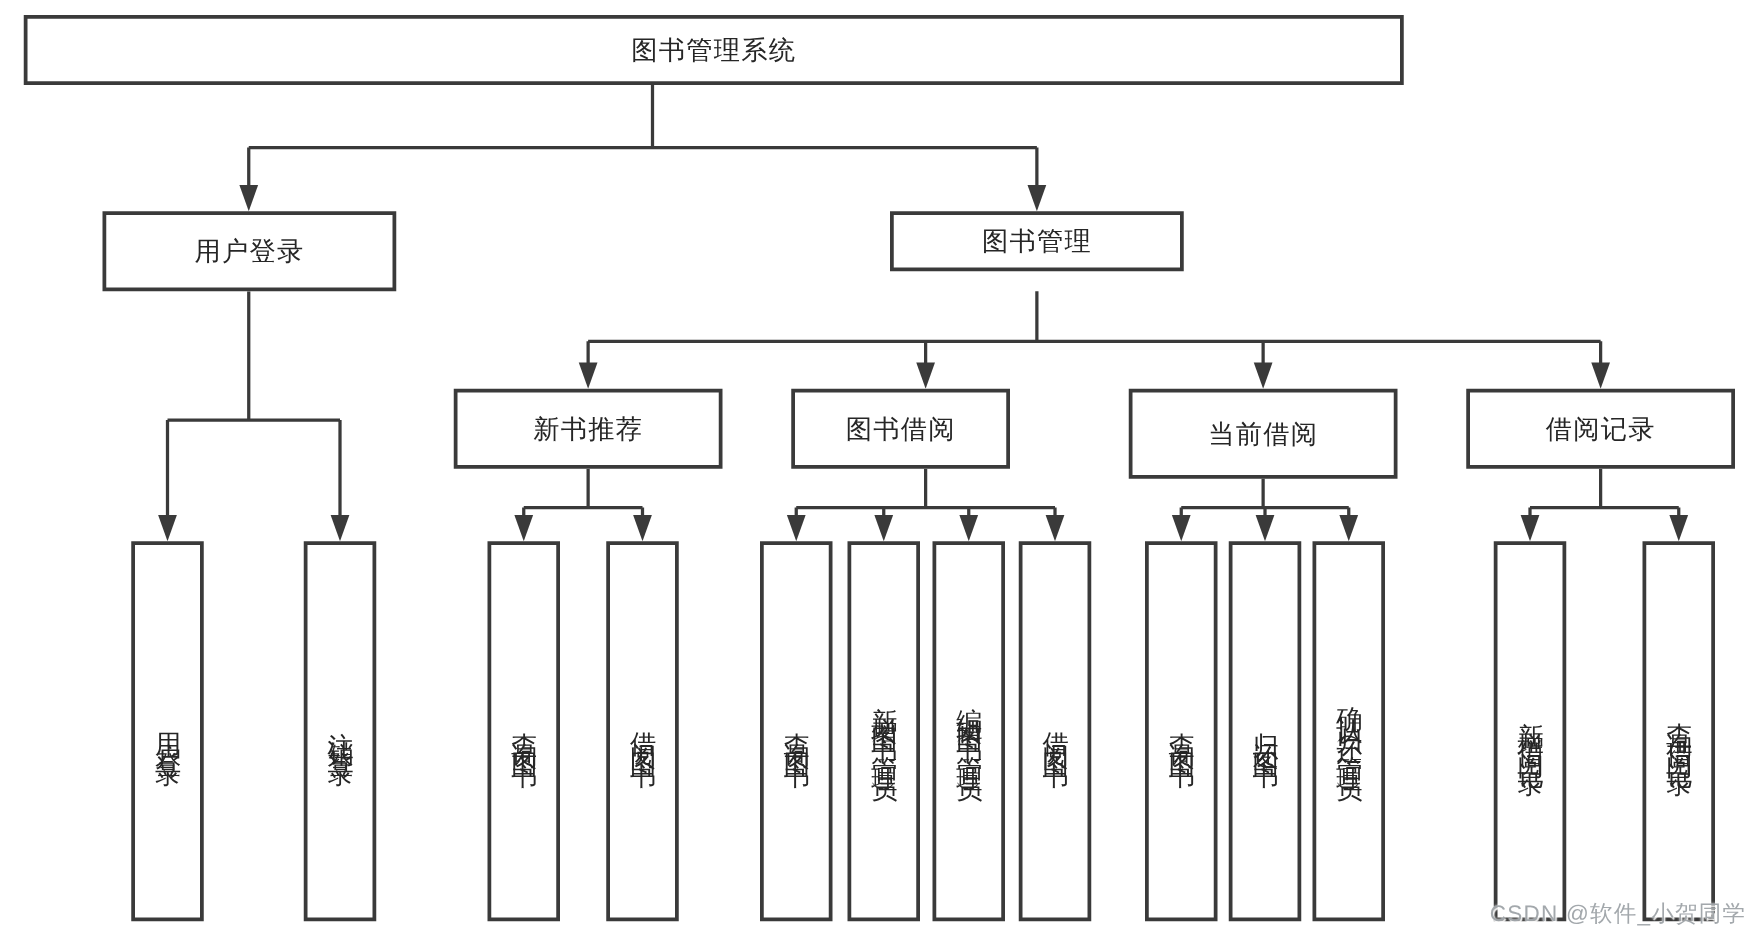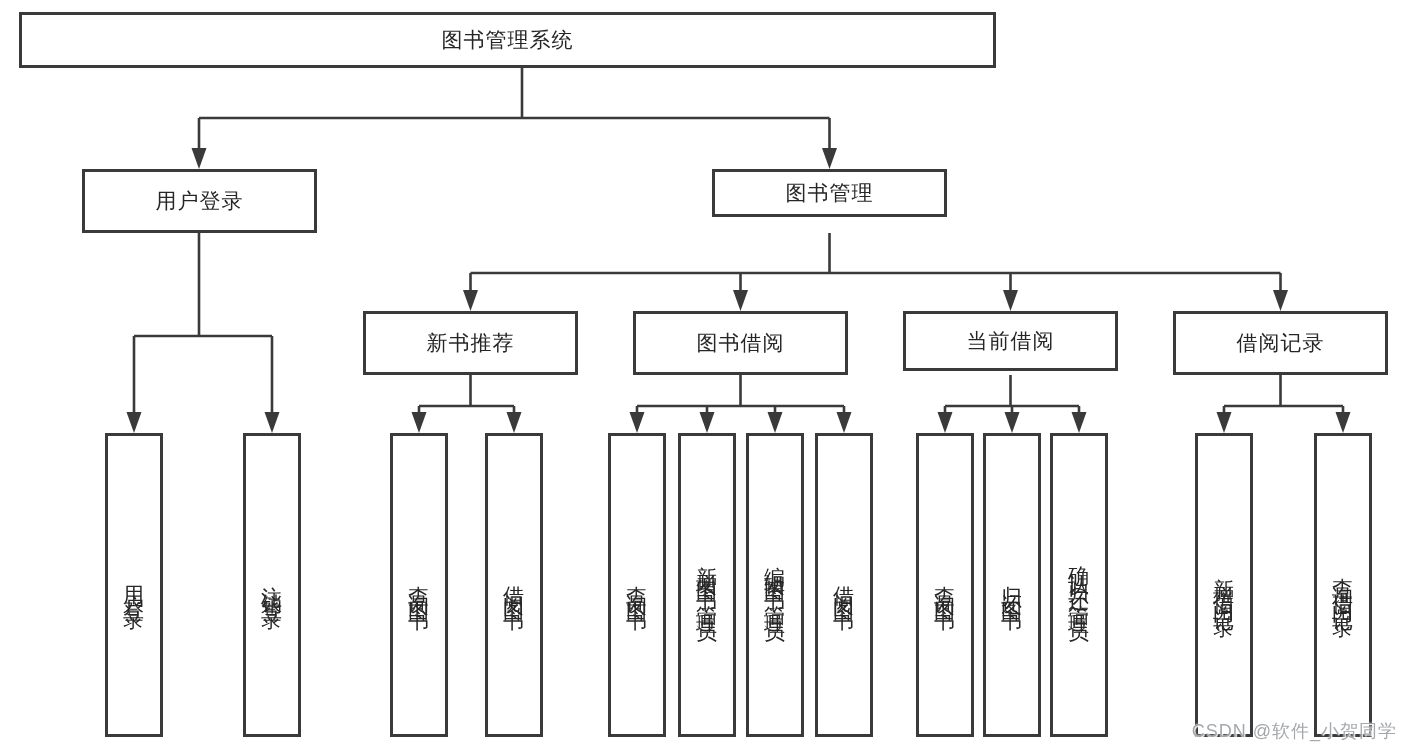--- a/index.html
+++ b/index.html
@@ -81,38 +81,38 @@
       <polygon points="767.5,412 782.5,412 775,433"></polygon>
       <polygon points="836.5,412 851.5,412 844,433"></polygon>
       <polygon points="937.5,412 952.5,412 945,433"></polygon>
       <polygon points="1004.5,412 1019.5,412 1012,433"></polygon>
       <polygon points="1071.5,412 1086.5,412 1079,433"></polygon>
       <polygon points="1216.5,412 1231.5,412 1224,433"></polygon>
       <polygon points="1335.5,412 1350.5,412 1343,433"></polygon>
     </g>
   </svg>
 
-  <div class="node" style="left:19px;top:12px;width:977px;height:56px;">
+  <div class="node" style="left:19px;top:12px;width:1104px;height:56px;">
     <span>图书管理系统</span>
   </div>
 
   <div class="node" style="left:82px;top:169px;width:235px;height:64px;">
     <span>用户登录</span>
   </div>
   <div class="node" style="left:712px;top:169px;width:235px;height:48px;">
     <span>图书管理</span>
   </div>
 
   <div class="node" style="left:363px;top:311px;width:215px;height:64px;">
     <span>新书推荐</span>
   </div>
-  <div class="node" style="left:633px;top:311px;width:215px;height:64px;">
+  <div class="node" style="left:633px;top:311px;width:175px;height:64px;">
     <span>图书借阅</span>
   </div>
-  <div class="node" style="left:903px;top:311px;width:215px;height:60px;">
+  <div class="node" style="left:903px;top:311px;width:215px;height:72px;">
     <span>当前借阅</span>
   </div>
   <div class="node" style="left:1173px;top:311px;width:215px;height:64px;">
     <span>借阅记录</span>
   </div>
 
   <div class="node leaf" style="left:105px;">
     <span class="vtext">用户登录</span>
   </div>
   <div class="node leaf" style="left:243px;">

